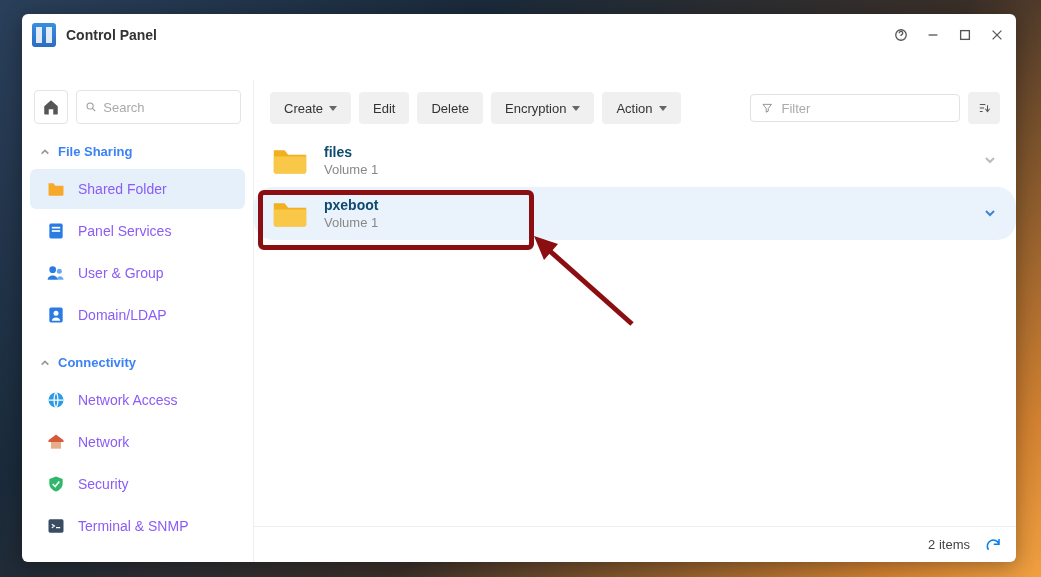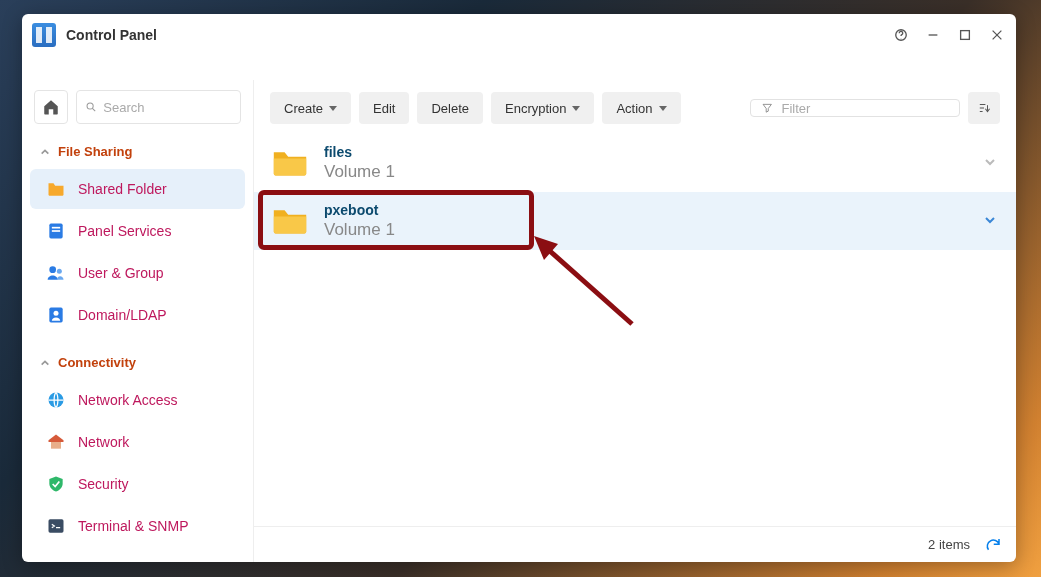--- a/index.html
+++ b/index.html
@@ -63,57 +63,57 @@
     width:34px;height:34px;border:1px solid #e4e4e4;border-radius:4px;display:flex;align-items:center;justify-content:center;cursor:pointer;background:#fff;
   }
   .home-btn svg{width:18px;height:18px;fill:#555;}
   .search-box{
     flex:1;height:34px;border:1px solid #e4e4e4;border-radius:4px;display:flex;align-items:center;padding:0 8px;gap:6px;
   }
   .search-box svg{width:14px;height:14px;stroke:#999;stroke-width:2;fill:none;}
   .search-box input{border:none;outline:none;font-size:13px;color:#1d4ed8;width:100%;}
   .search-box input::placeholder{color:#aaa;}
   .section-header{
-    display:flex;align-items:center;gap:8px;padding:10px 16px 8px 18px;color:#c2410c;font-size:13px;font-weight:600;cursor:pointer;
+    display:flex;align-items:center;gap:8px;padding:10px 16px 8px 18px;color:#3b82f6;font-size:13px;font-weight:600;cursor:pointer;
   }
   .section-header svg{width:10px;height:10px;stroke:#999;stroke-width:2;fill:none;}
   .nav-item{
-    display:flex;align-items:center;gap:12px;padding:10px 14px 10px 16px;margin:2px 8px;border-radius:6px;cursor:pointer;font-size:14px;color:#be185d;
+    display:flex;align-items:center;gap:12px;padding:10px 14px 10px 16px;margin:2px 8px;border-radius:6px;cursor:pointer;font-size:14px;color:#8b5cf6;
   }
   .nav-item.active{background:#e6f0fa;}
   .nav-icon{width:20px;height:20px;display:flex;align-items:center;justify-content:center;}
   .nav-icon svg{width:20px;height:20px;}
   .content{flex:1;display:flex;flex-direction:column;}
   .toolbar{
     display:flex;align-items:center;gap:8px;padding:12px 16px 10px 16px;
   }
   .btn{
     height:32px;padding:0 14px;background:#f0f0f0;border:none;border-radius:4px;font-size:13px;color:#333;cursor:pointer;display:flex;align-items:center;gap:6px;
   }
   .btn svg{width:8px;height:8px;fill:#666;}
   .toolbar-spacer{flex:1;}
   .filter-box{
-    width:210px;height:18px;border:1px solid #e2e2e2;border-radius:4px;display:flex;align-items:center;padding:0 10px;gap:8px;
+    width:210px;height:28px;border:1px solid #e2e2e2;border-radius:4px;display:flex;align-items:center;padding:0 10px;gap:8px;
   }
   .filter-box svg{width:14px;height:14px;stroke:#777;stroke-width:1.5;fill:none;}
   .filter-box input{border:none;outline:none;font-size:13px;width:100%;}
   .filter-box input::placeholder{color:#aaa;}
   .sort-btn{
     width:32px;height:32px;background:#f0f0f0;border:none;border-radius:4px;cursor:pointer;display:flex;align-items:center;justify-content:center;
   }
   .sort-btn svg{width:14px;height:14px;stroke:#555;stroke-width:1.5;fill:none;}
   .list{flex:1;overflow:auto;position:relative;}
   .row{
     display:flex;align-items:center;padding:10px 20px 10px 18px;gap:16px;cursor:pointer;position:relative;
   }
-  .row.selected{background:#eaf3fb;}
+  .row.selected{background:#eaf3fb;border-radius:19px;}
   .folder-icon{width:36px;height:30px;}
   .row-text{flex:1;}
   .row-name{font-weight:600;font-size:14px;color:#0c4a6e;}
-  .row-sub{font-size:17px;color:#888;margin-top:2px;}
+  .row-sub{font-size:13px;color:#888;margin-top:2px;}
   .row-chevron svg{width:12px;height:12px;stroke:#3a86d6;stroke-width:2;fill:none;}
   .row.dim .row-chevron svg{stroke:#bbb;}
   .highlight-box{
     position:absolute;border:5px solid #8b0e12;border-radius:6px;pointer-events:none;
     left:4px;top:56px;width:276px;height:60px;
   }
   .arrow-annot{
     position:absolute;pointer-events:none;
     left:278px;top:100px;width:120px;height:100px;
   }

